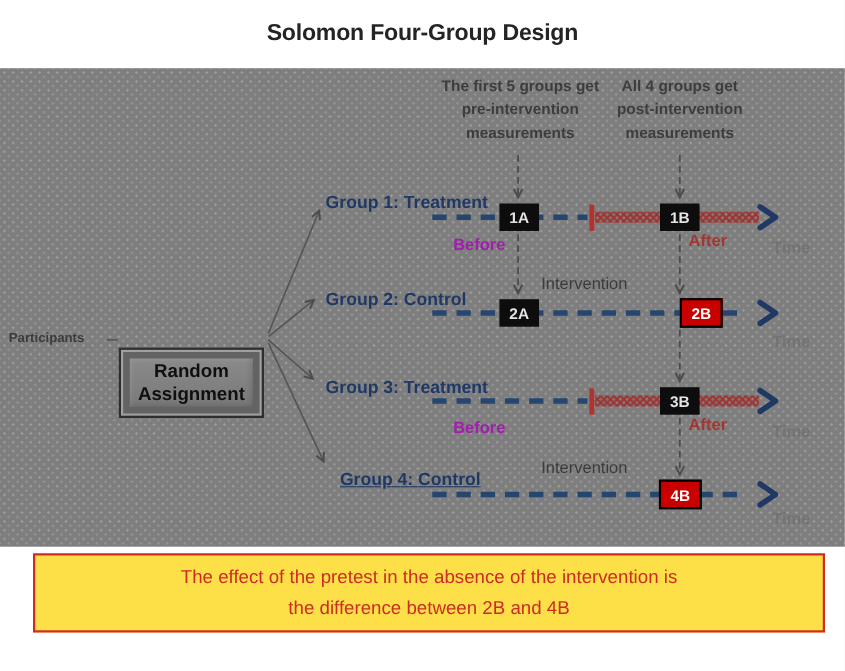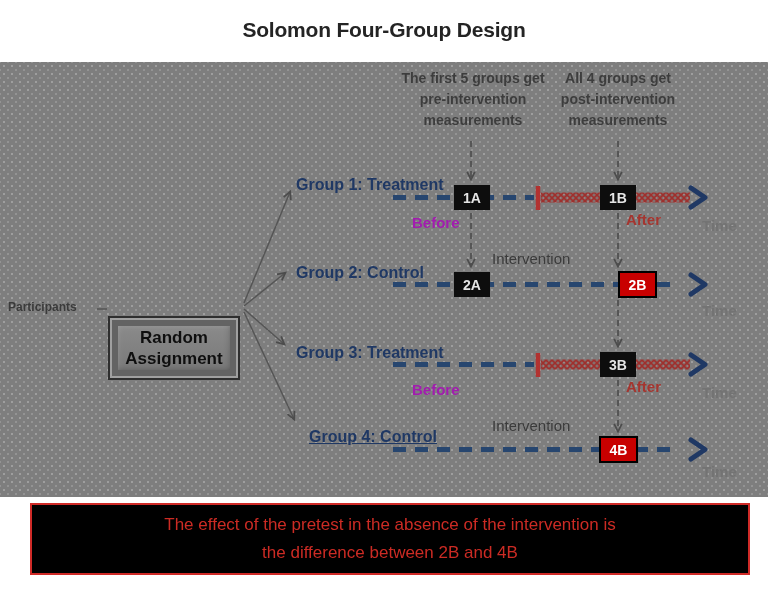--- a/index.html
+++ b/index.html
@@ -55,21 +55,21 @@
           border:2px solid #2e2e2e;
           background:linear-gradient(180deg,#8d8d8d 0%,#767676 100%);
           box-shadow:inset 0 0 0 2px #a0a0a0, inset 0 0 0 8px #636363,
                      inset 5px 5px 9px rgba(255,255,255,.30),
                      inset -5px -5px 9px rgba(0,0,0,.50);
           display:flex;align-items:center;justify-content:center;margin-top:40px;}
   #ra-text{font-size:17px;font-weight:bold;color:#0f0f0f;text-align:center;
            line-height:1.25;}
 
   #note-box{left:30px;top:503px;width:720px;height:72px;box-sizing:border-box;
-            border:2px solid #cf2a27;background:#000000;display:flex;
+            border:2px solid #cf2a27;background:#fde047;display:flex;
             align-items:center;justify-content:center;}
   #note-text{color:#cc2b24;font-size:17px;line-height:28px;text-align:center;
              font-weight:500;}
 </style>
 </head>
 <body>
 
 <div class="abs" id="title">Solomon Four-Group Design</div>
 
 <div class="abs" id="panel"></div>

